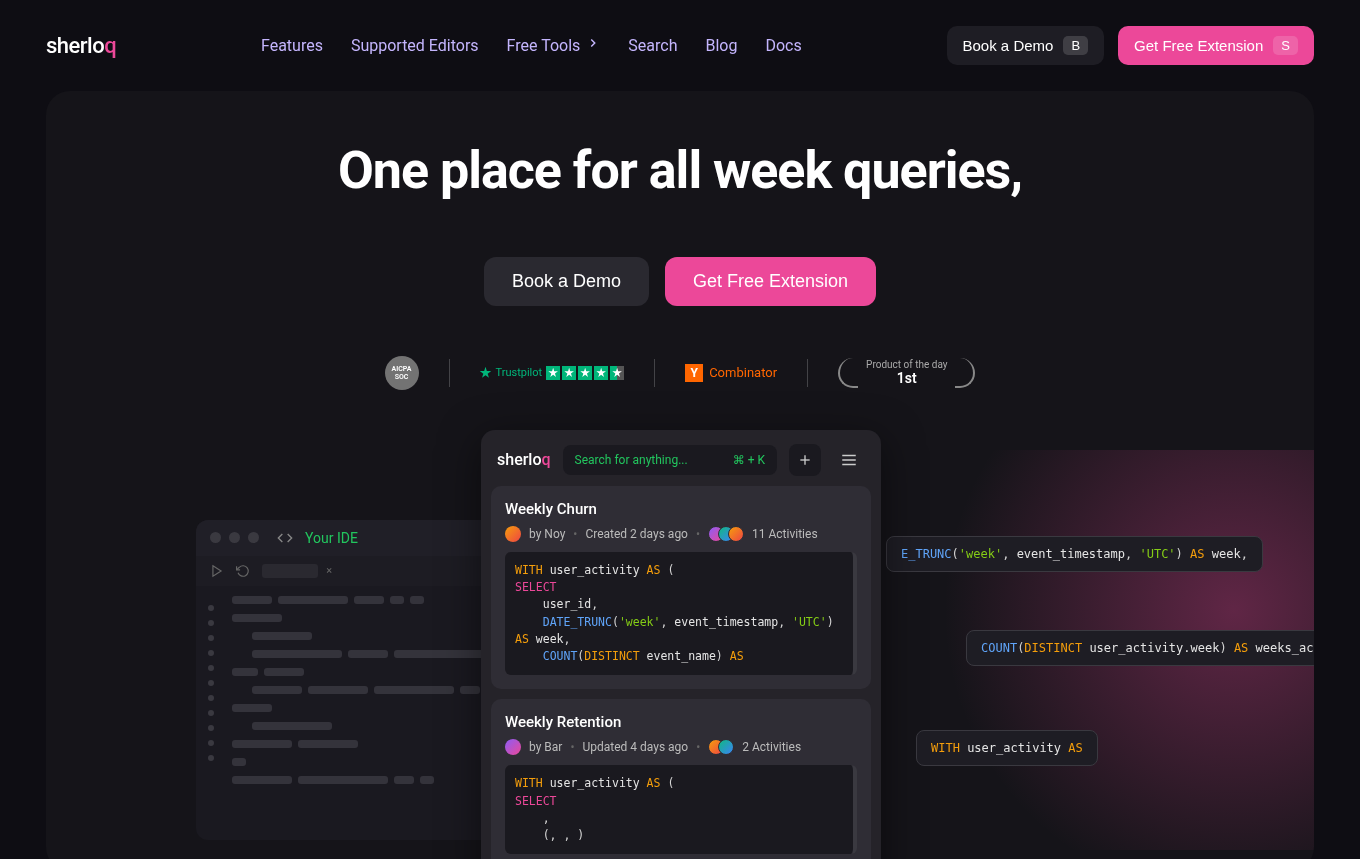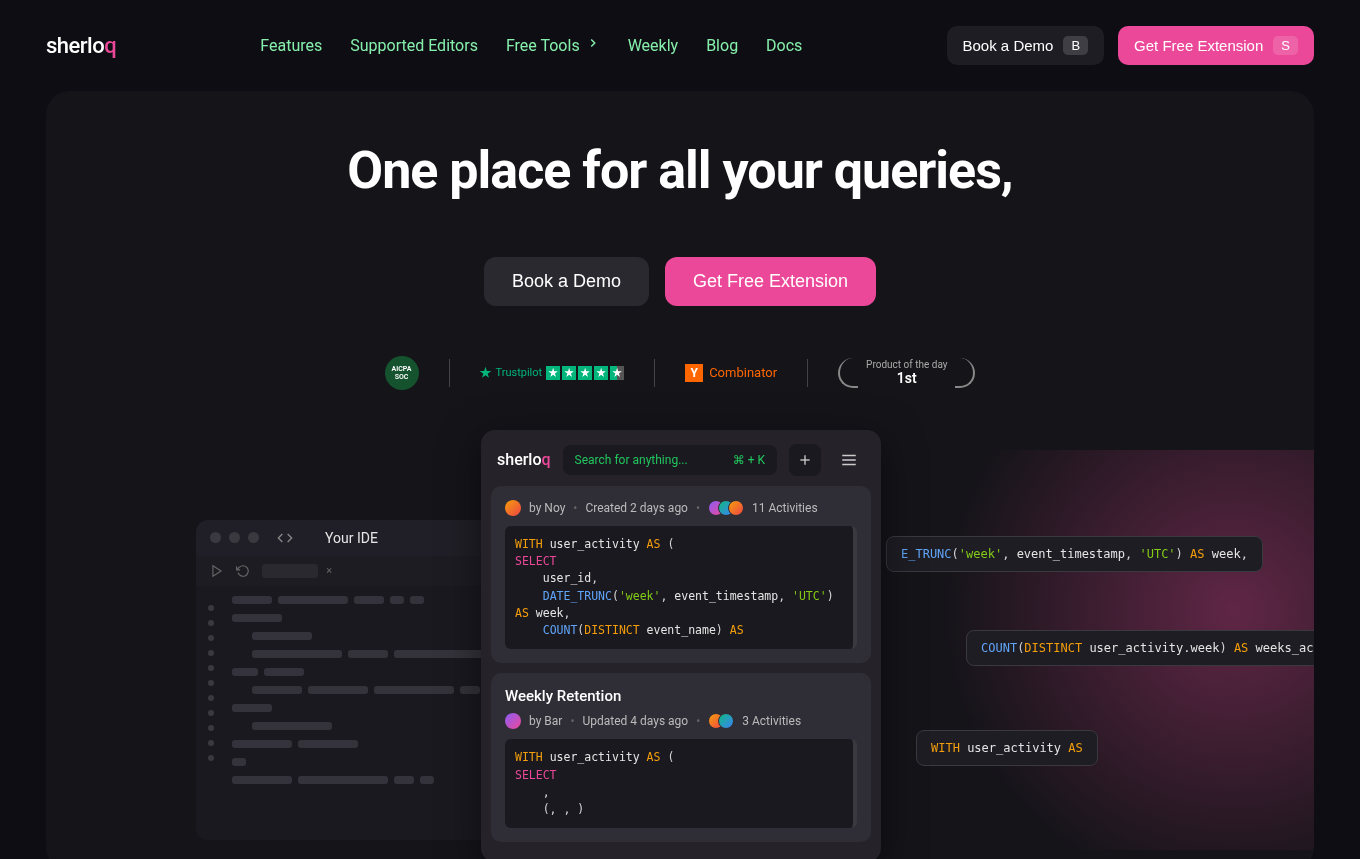--- a/index.html
+++ b/index.html
@@ -23,21 +23,21 @@
   font-weight: 500;
   letter-spacing: -0.5px;
 }
 .logo-q { color: #ec4899; }
 .nav-links {
   display: flex;
   align-items: center;
   gap: 28px;
 }
 .nav-link {
-  color: #86efac;
+  color: #c4b5fd;
   font-size: 16px;
   display: flex;
   align-items: flex-start;
   gap: 6px;
   cursor: pointer;
 }
 .chevron { width: 14px; height: 14px; }
 .nav-actions {
   display: flex;
   gap: 14px;
@@ -94,21 +94,21 @@
 .trust-row {
   display: flex;
   justify-content: center;
   align-items: center;
   gap: 30px;
   margin-top: 50px;
 }
 .trust-divider { width: 1px; height: 28px; background: rgba(255,255,255,0.2); }
 .badge-soc {
   width: 34px; height: 34px; border-radius: 50%;
-  background: #14532d; display: flex; align-items: center; justify-content: center;
+  background: #737373; display: flex; align-items: center; justify-content: center;
   font-size: 7px; text-align: center; color: #fff; font-weight: 600;
 }
 .badge-trustpilot { display: flex; flex-direction: row; gap: 4px; }
 .tp-label { display: flex; align-items: center; gap: 4px; font-size: 11px; color: #00b67a; }
 .tp-star { width: 12px; height: 12px; background: #00b67a; clip-path: polygon(50% 0%, 61% 35%, 98% 35%, 68% 57%, 79% 91%, 50% 70%, 21% 91%, 32% 57%, 2% 35%, 39% 35%); }
 .tp-stars { display: flex; gap: 2px; }
 .tp-box { width: 14px; height: 14px; background: #00b67a; display: flex; align-items: center; justify-content: center; }
 .tp-box-star { width: 10px; height: 10px; background: #fff; clip-path: polygon(50% 0%, 61% 35%, 98% 35%, 68% 57%, 79% 91%, 50% 70%, 21% 91%, 32% 57%, 2% 35%, 39% 35%); }
 .tp-box.half { background: linear-gradient(90deg, #00b67a 50%, #555 50%); }
 .badge-yc { display: flex; align-items: center; gap: 6px; font-size: 13px; color: #ff6600; }
@@ -147,21 +147,21 @@
 }
 .ide-titlebar {
   display: flex;
   align-items: center;
   gap: 8px;
   padding: 10px 14px;
   background: #201f27;
 }
 .dot { width: 11px; height: 11px; border-radius: 50%; background: #3a3940; }
 .ide-title-icon { margin-left: 10px; color: #888; display: flex; }
-.ide-title { color: #e5e5e5; font-size: 14px; margin-left: 24px; }
+.ide-title { color: #22c55e; font-size: 14px; margin-left: 4px; }
 .ide-toolbar {
   display: flex; align-items: center; gap: 12px; padding: 8px 14px; background: #1d1c23;
 }
 .ide-toolbar-item { color: #666; display: flex; }
 .ide-tab { background: #2a2930; height: 14px; width: 56px; border-radius: 3px; position: relative; }
 .ide-tab-x { position: absolute; right: -14px; color: #666; font-size: 11px; }
 .ide-body { display: flex; }
 .ide-gutter { width: 30px; padding: 10px 0; }
 .ide-dot { width: 6px; height: 6px; border-radius: 50%; background: #3a3940; margin: 9px auto; }
 .ide-lines { padding: 10px 6px; flex: 1; }
@@ -276,21 +276,21 @@
     <div class="nav-link">
         <span>Supported Editors</span>
       </div>
     <div class="nav-link">
       <span>Free Tools</span>
       <svg class="chevron" viewBox="0 0 24 24" fill="none" stroke="currentColor" stroke-width="2.5">
           <polyline points="9 18 15 12 9 6"></polyline>
         </svg>
     </div>
     <div class="nav-link">
-        <span>Weekly</span>
+        <span>Search</span>
       </div>
     <div class="nav-link">
         <span>Blog</span>
       </div>
     <div class="nav-link">
         <span>Docs</span>
       </div>
   </div>
   <div class="nav-actions">
     <button class="btn btn-dark">
@@ -299,21 +299,21 @@
     </button>
     <button class="btn btn-pink">
       <span>Get Free Extension</span>
       <span class="kbd">S</span>
     </button>
   </div>
 </nav>
 
 <div class="hero-wrap">
   <h1 class="hero-title">
-    <div>One place for all your queries,</div>
+    <div>One place for all week queries,</div>
   </h1>
 
   <div class="hero-cta">
     <button class="cta-btn cta-dark">Book a Demo</button>
     <button class="cta-btn cta-pink">Get Free Extension</button>
   </div>
 
   <div class="trust-row">
     <div class="badge-soc">AICPA SOC</div>
     <div class="trust-divider"></div>
@@ -483,20 +483,21 @@
         <div class="icon-btn" style="background:transparent">
           <svg width="18" height="18" viewBox="0 0 24 24" fill="none" stroke="currentColor" stroke-width="2">
               <line x1="3" y1="6" x2="21" y2="6"></line>
               <line x1="3" y1="12" x2="21" y2="12"></line>
               <line x1="3" y1="18" x2="21" y2="18"></line>
             </svg>
         </div>
       </div>
 
       <div class="query-card">
+        <div class="qc-title">Weekly Churn</div>
         <div class="qc-meta">
           <div class="avatar"></div>
           <span>by Noy</span>
           <span class="meta-dot">•</span>
           <span>Created 2 days ago</span>
           <span class="meta-dot">•</span>
           <div class="avatar-stack">
             <div class="avatar a2"></div>
             <div class="avatar a3"></div>
             <div class="avatar"></div>
@@ -518,21 +519,21 @@
         <div class="qc-meta">
           <div class="avatar a2"></div>
           <span>by Bar</span>
           <span class="meta-dot">•</span>
           <span>Updated 4 days ago</span>
           <span class="meta-dot">•</span>
           <div class="avatar-stack">
             <div class="avatar"></div>
             <div class="avatar a3"></div>
           </div>
-          <span>3 Activities</span>
+          <span>2 Activities</span>
         </div>
         <div class="code-block">
 <span class="k-with">WITH</span> <span class="k-id">user_activity</span> <span class="k-as">AS</span> (<br>
 <span class="k-sel">SELECT</span><br>
 &nbsp;&nbsp;&nbsp;&nbsp;,<br>
 &nbsp;&nbsp;&nbsp;&nbsp;(, , )
         </div>
       </div>
     </div>
 

